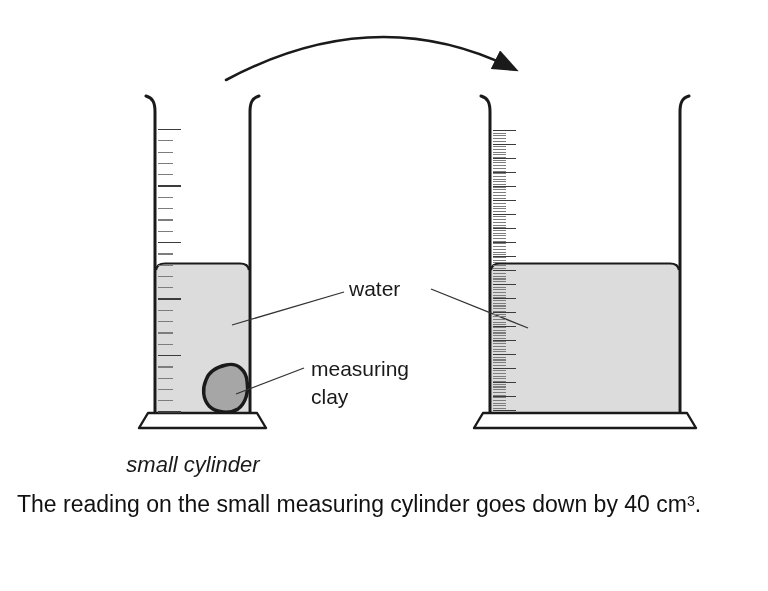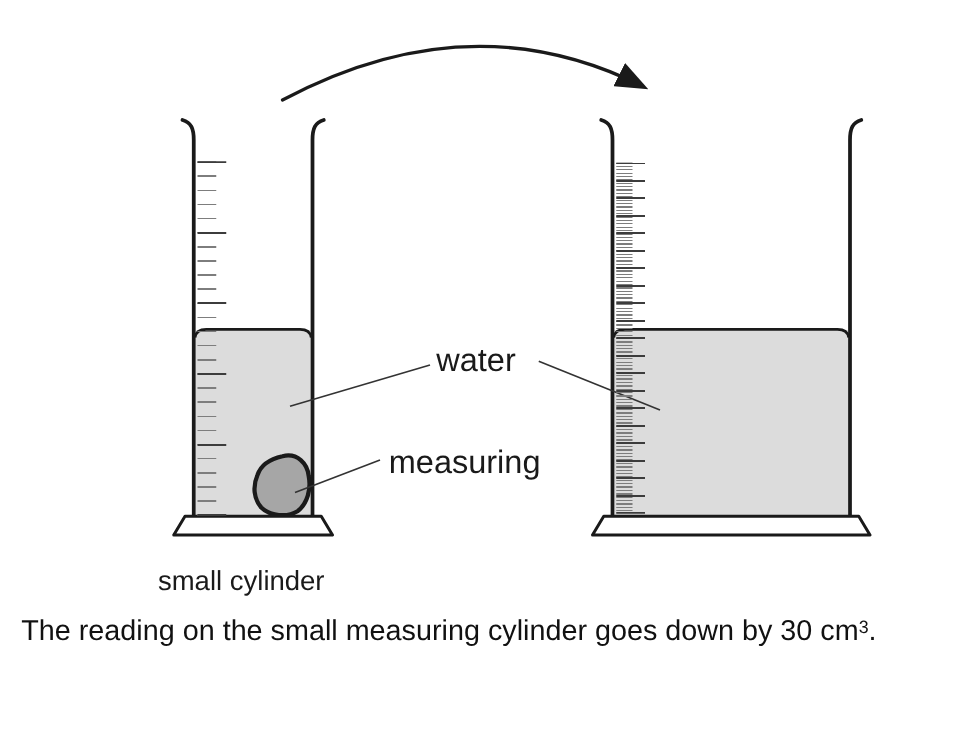--- a/index.html
+++ b/index.html
@@ -49,33 +49,34 @@
   }
   .ticks.large-major {
     left: 493px; top: 130px; width: 23px; height: 281px;
     background: repeating-linear-gradient(to bottom,
       var(--tick-major, #3c3c3c) 0px, var(--tick-major, #3c3c3c) 1.3px,
       transparent 1.3px, transparent 14px);
   }
   .label {
     position: absolute;
     z-index: 3;
-    font-size: 26px;
+    font-size: 21px;
     line-height: 25px;
     white-space: nowrap;
     color: #1a1a1a;
   }
   .label.two-line { line-height: 28px; }
   .caption {
     position: absolute;
     z-index: 3;
     font-size: 22px;
     white-space: nowrap;
     transform: translateX(-50%);
     color: #1a1a1a;
+    font-style: italic;
   }
   .bottom-caption {
     position: absolute;
     z-index: 3;
     left: 17px;
     top: 491px;
     font-size: 23px;
     white-space: nowrap;
     color: #111111;
   }
@@ -126,22 +127,23 @@
 
   <div class="ticks small-minor"></div>
   <div class="ticks small-major"></div>
   <div class="ticks large-minor"></div>
   <div class="ticks large-major"></div>
 
   <div class="label" style="left:349px; top:276px;">water</div>
 
   <div class="label two-line" style="left:311px; top:355px;">
     <div>measuring</div>
+    <div>clay</div>
   </div>
 
   <div class="caption" style="left:193px; top:452px;">small cylinder</div>
 
 
   <div class="bottom-caption">
-    <span>The reading on the small measuring cylinder goes down by 30 cm</span><sup>3</sup><span>.</span>
+    <span>The reading on the small measuring cylinder goes down by 40 cm</span><sup>3</sup><span>.</span>
   </div>
 
 </div>
 
 </body></html>

